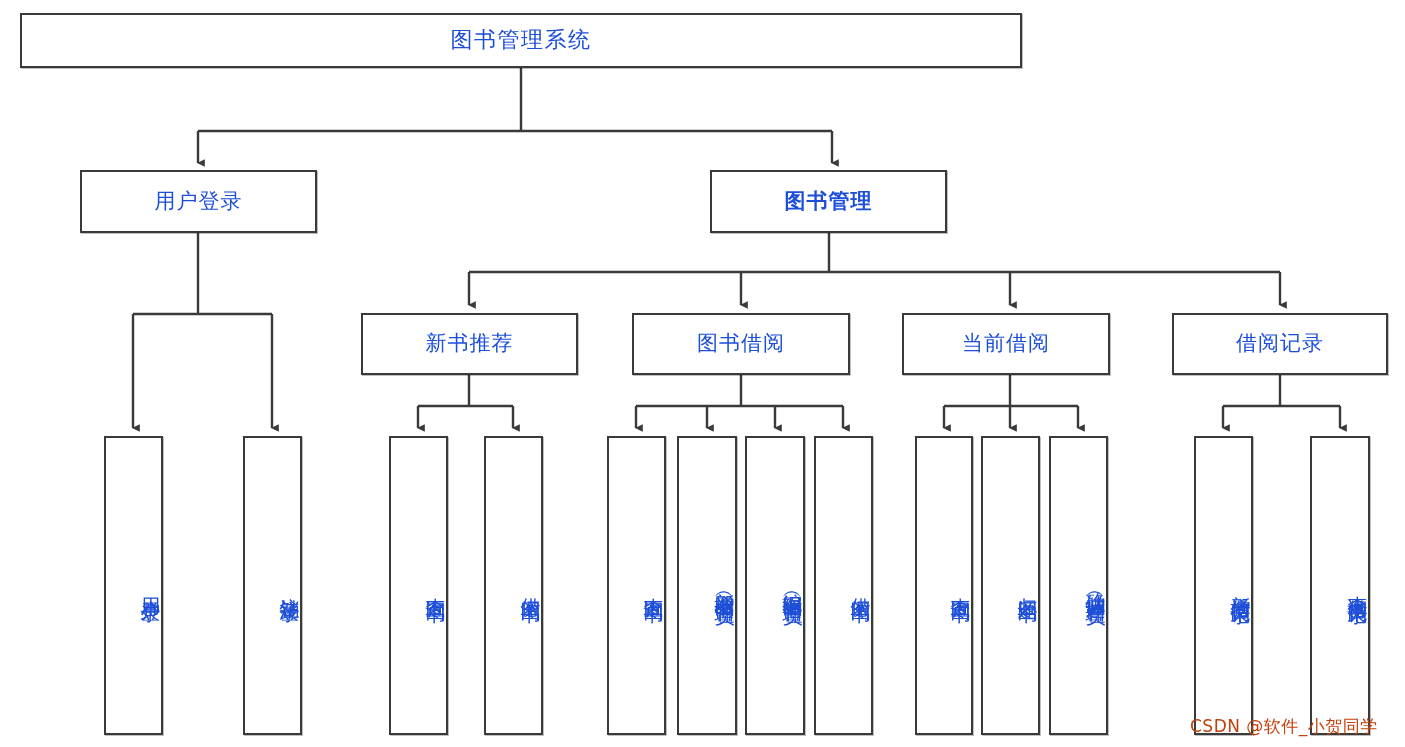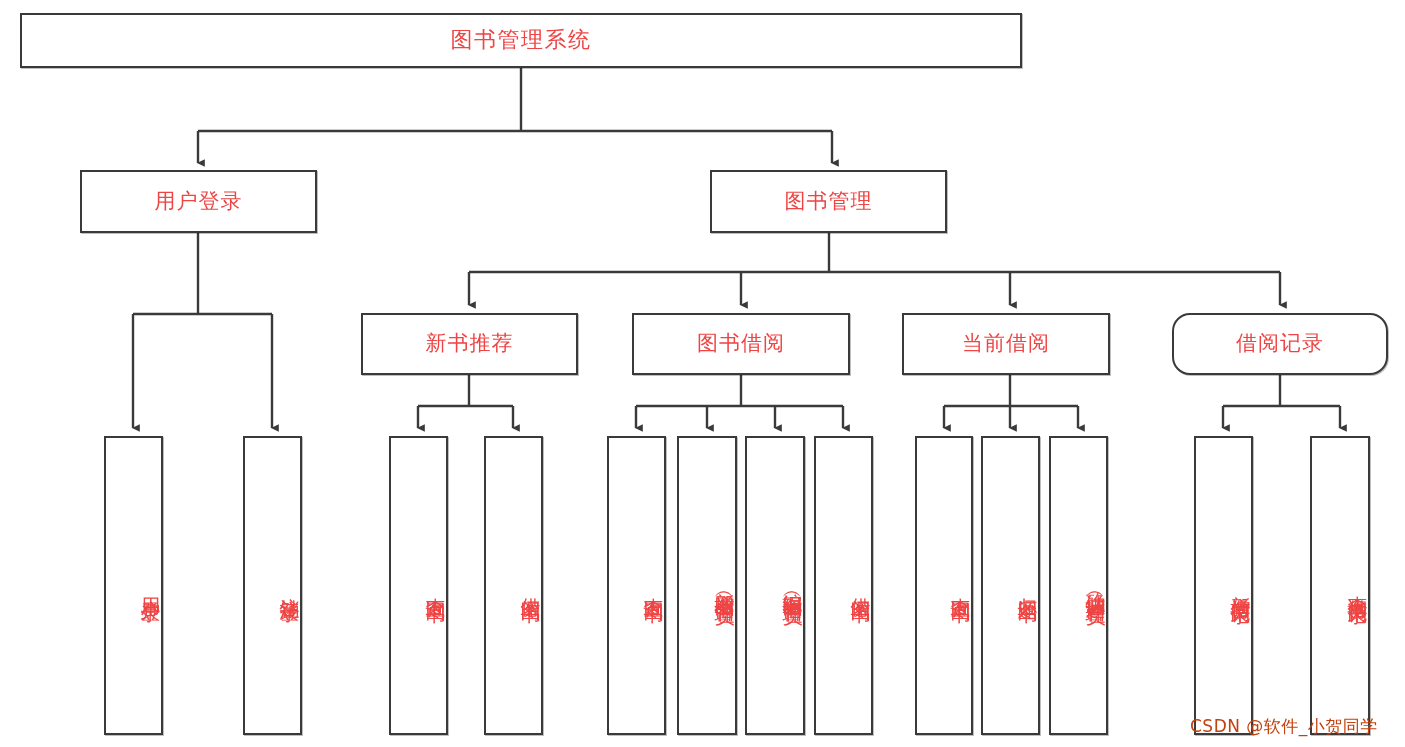--- a/index.html
+++ b/index.html
@@ -27,21 +27,21 @@
     pointer-events: none;
   }
   .node {
     position: absolute;
     box-sizing: border-box;
     border: 2px solid #3a3a3a;
     background: #ffffff;
     display: flex;
     align-items: center;
     justify-content: center;
-    color: #ef4444;
+    color: #1d4ed8;
     box-shadow: 1px 1px 0 rgba(0,0,0,0.25);
   }
   .node.horiz {
     font-size: 21px;
     letter-spacing: 1px;
     line-height: 1.2;
     padding: 0 4px;
   }
   .node.root {
     font-size: 22px;
@@ -127,34 +127,34 @@
     </g>
   </svg>
 
   <div class="node horiz root" style="left:20px; top:13px; width:1002px; height:55px;">
     <span>图书管理系统</span>
   </div>
 
   <div class="node horiz" style="left:80px; top:170px; width:237px; height:63px;">
     <span>用户登录</span>
   </div>
-  <div class="node horiz" style="left:710px; top:170px; width:237px; height:63px;">
+  <div class="node horiz" style="left:710px; top:170px; width:237px; height:63px;font-weight:bold;">
     <span>图书管理</span>
   </div>
 
   <div class="node horiz" style="left:361px; top:313px; width:217px; height:62px;">
     <span>新书推荐</span>
   </div>
   <div class="node horiz" style="left:632px; top:313px; width:218px; height:62px;">
     <span>图书借阅</span>
   </div>
   <div class="node horiz" style="left:902px; top:313px; width:208px; height:62px;">
     <span>当前借阅</span>
   </div>
-  <div class="node horiz" style="left:1172px; top:313px; width:216px; height:62px;border-radius:18px;">
+  <div class="node horiz" style="left:1172px; top:313px; width:216px; height:62px;">
     <span>借阅记录</span>
   </div>
 
   <div class="node leaf" style="left:104px; top:436px; width:59px; height:299px;">
     <span class="vtext">用户登录</span>
   </div>
   <div class="node leaf" style="left:243px; top:436px; width:59px; height:299px;">
     <span class="vtext">注销登录</span>
   </div>
 

